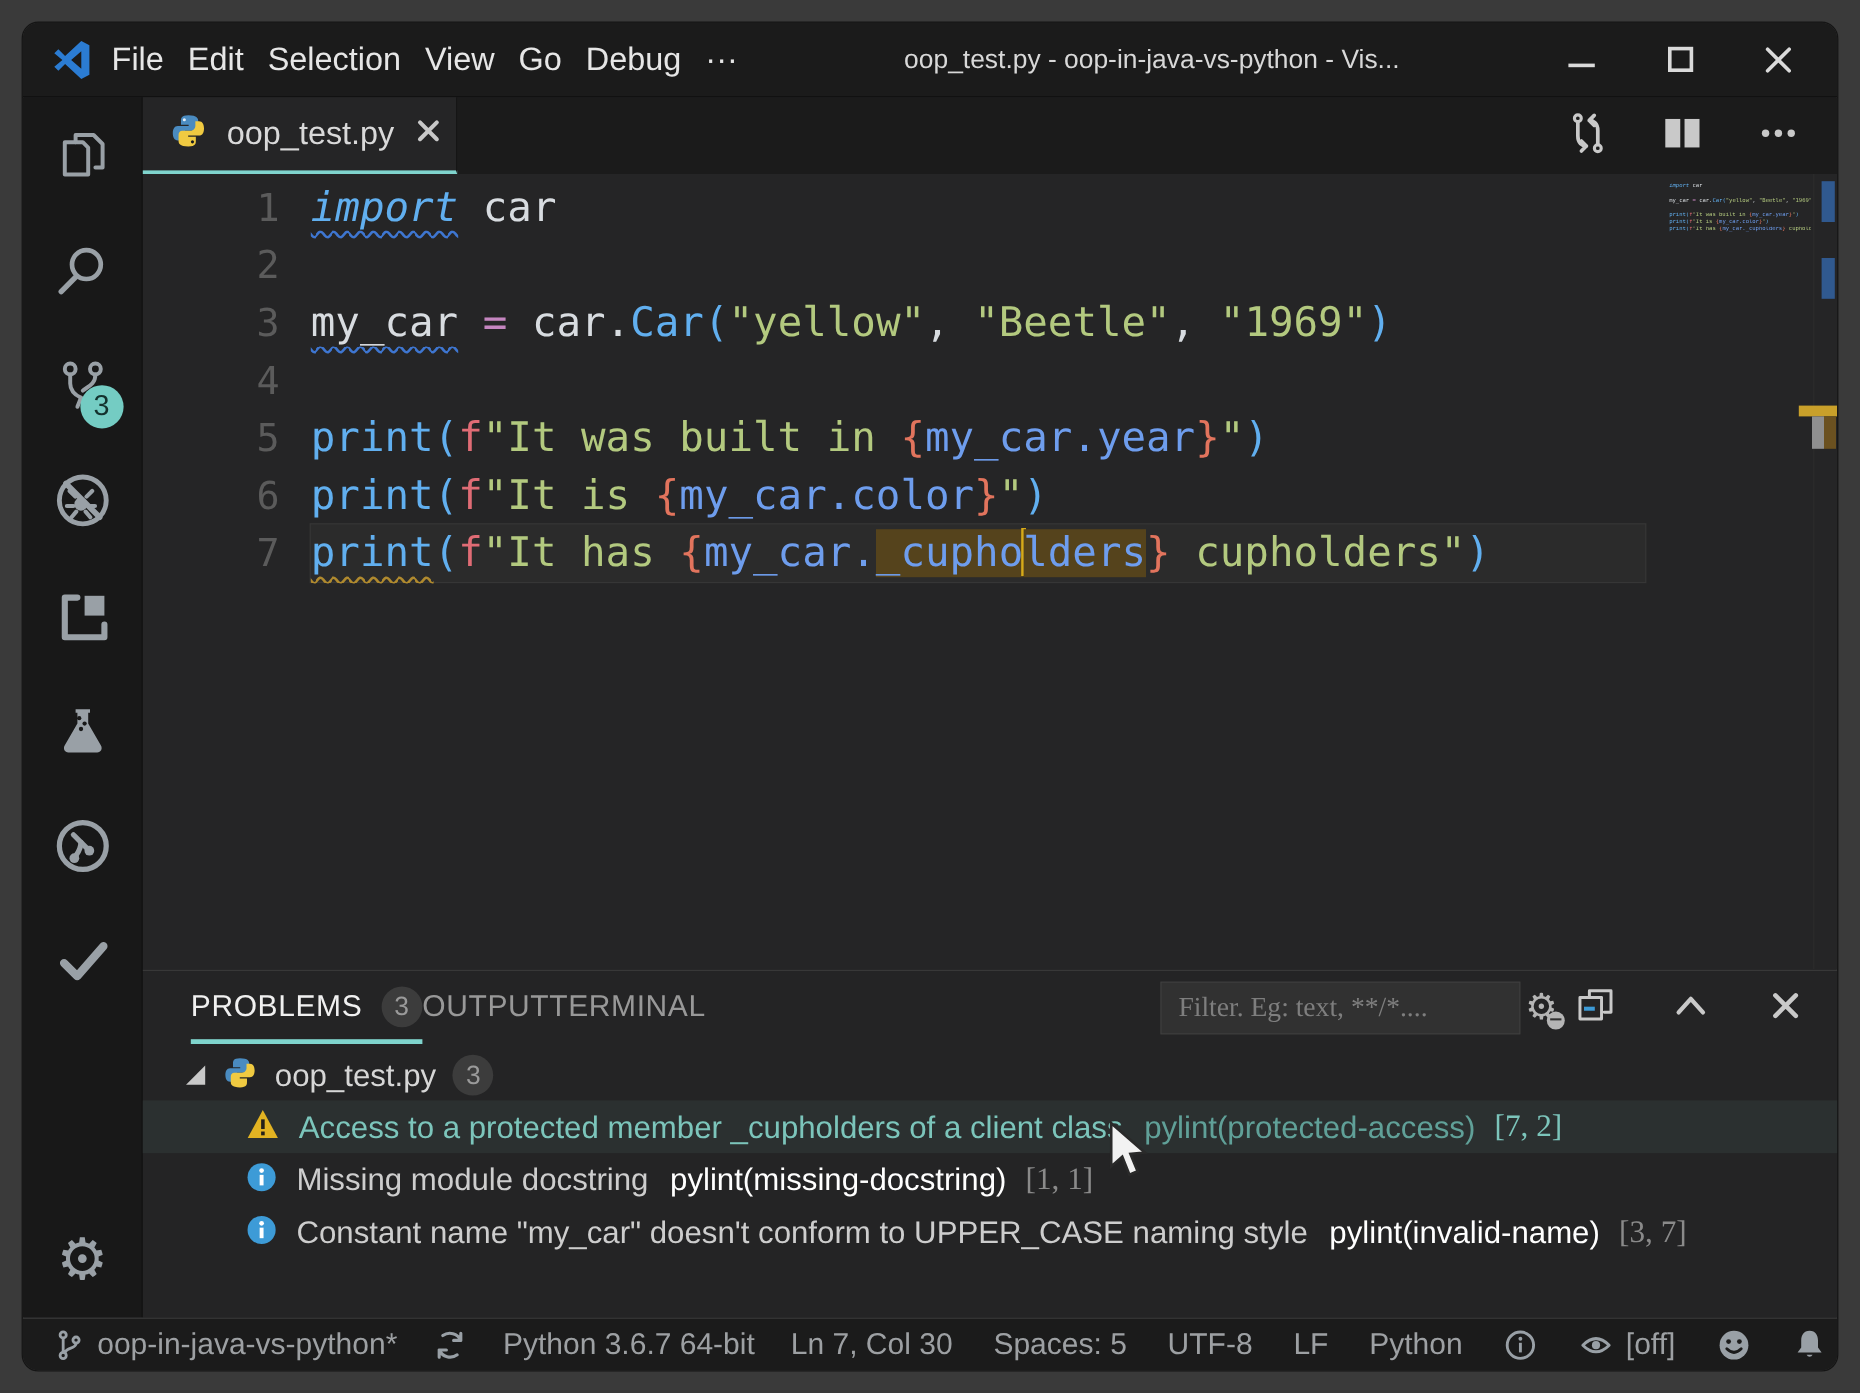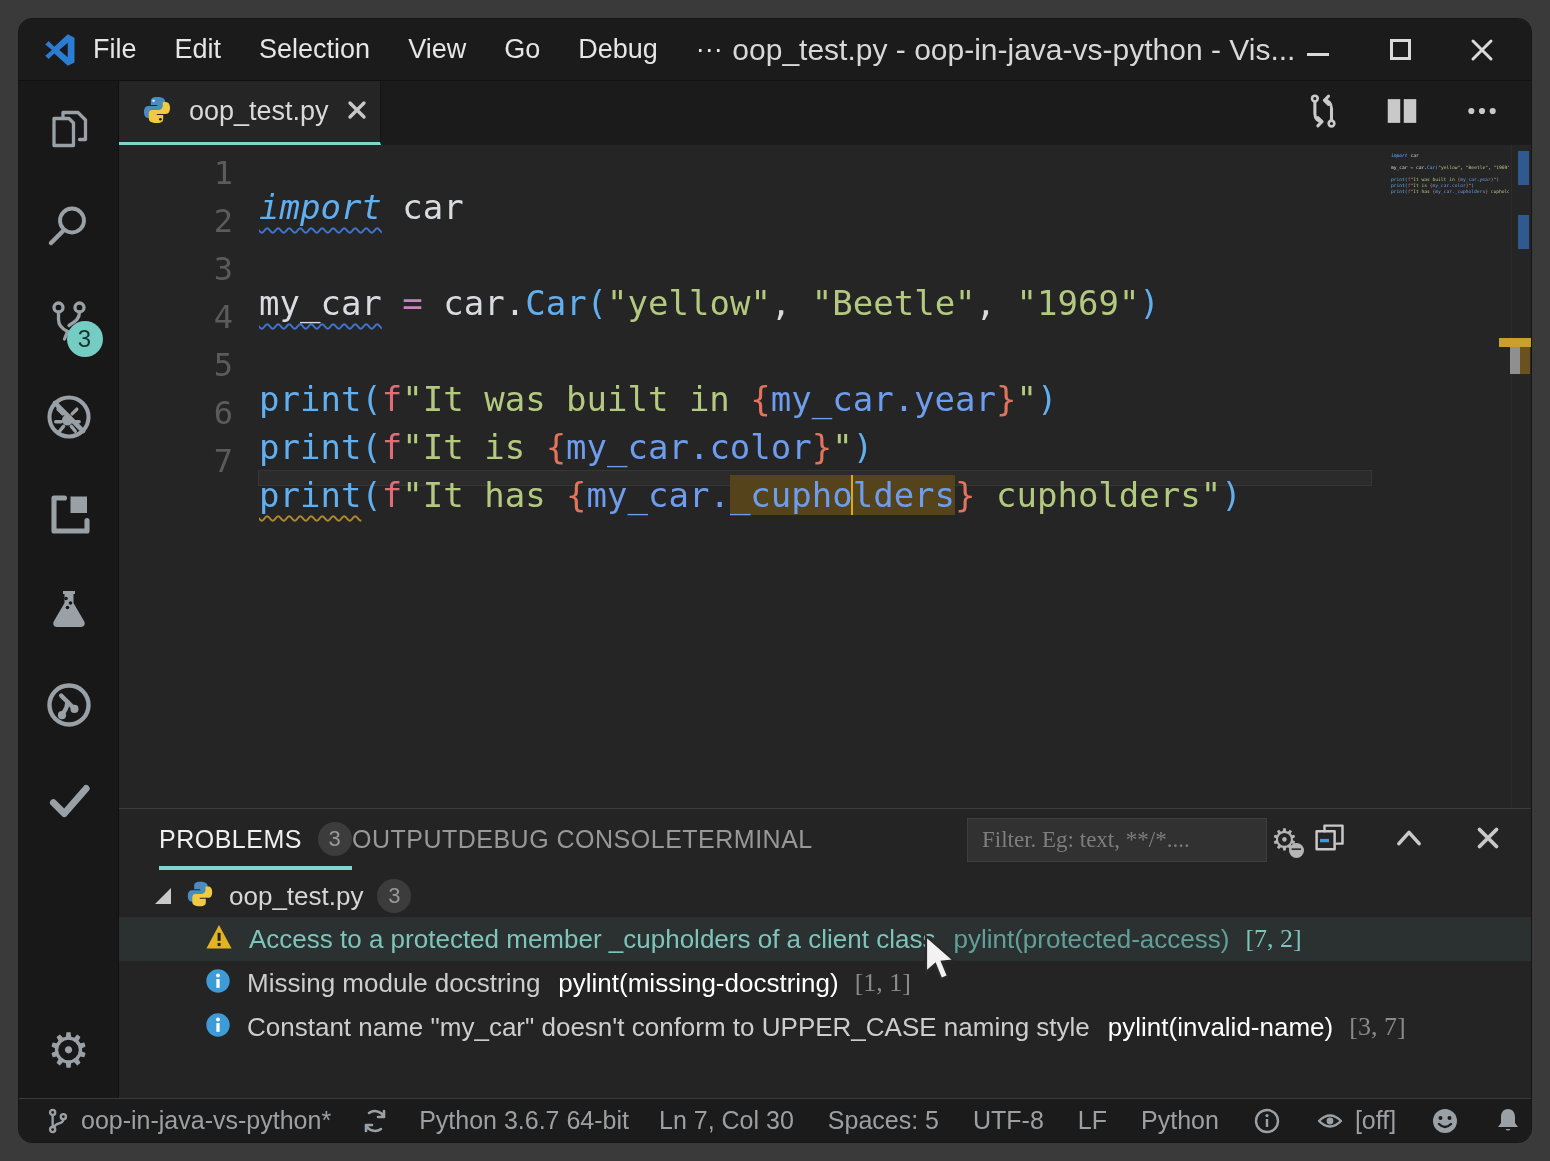--- a/index.html
+++ b/index.html
@@ -6,23 +6,23 @@
   html,body { width:1550px; height:1161px; overflow:hidden; background:#3a3a3a;
               font-family:"Liberation Sans", sans-serif; }
   .window { position:absolute; left:18px; top:18px; width:1514px; height:1125px;
             background:#252526; border-radius:14px; overflow:hidden;
             border:1px solid #151515; display:flex; flex-direction:column;
             box-shadow:0 0 0 1px #454545 inset; }
   
   .titlebar { height:62px; background:#1b1b1b; display:flex; align-items:center;
               flex:0 0 62px; border-bottom:1px solid #111; color:#e2e2e2; }
   .vscode-logo { margin:0 14px 0 24px; display:flex; }
-  .menubar { display:flex; gap:38px; font-size:27px; color:#e6e6e6; }
+  .menubar { display:flex; gap:20px; font-size:27px; color:#e6e6e6; }
   .menu-item { cursor:default; }
-  .win-title { flex:1; text-align:center; font-size:30px; color:#d8d8d8;
+  .win-title { flex:1; text-align:center; font-size:22px; color:#d8d8d8;
                white-space:nowrap; overflow:hidden; }
   .win-controls { display:flex; align-items:center; gap:56px; margin-right:36px; }
   .ctl { width:26px; height:26px; display:flex; align-items:center; justify-content:center; }
   .ctl-min { width:22px; height:3px; background:#dadada; margin-top:10px; }
   .ctl-max { width:21px; height:21px; border:3px solid #dadada; }
   
   .main { flex:1; display:flex; min-height:0; }
   .activitybar { width:100px; background:#181818; border-right:1px solid #101010;
                  display:flex; flex-direction:column; align-items:center; }
   .act-item { height:96px; width:100px; display:flex; align-items:center;
@@ -39,21 +39,21 @@
   .tab { width:262px; background:#252526; display:flex; align-items:center; gap:16px;
          padding:0 20px 0 22px; border-bottom:3px solid #7fd4cd; border-right:1px solid #151515; }
   .tab-label { color:#d9d9d9; font-size:27px; flex:1; }
   .tab-actions { margin-left:auto; display:flex; align-items:center; gap:42px; padding-right:30px; }
   
   .editor { flex:1; position:relative; background:#252526; overflow:hidden; padding-top:4px; }
   .code-row { display:flex; height:48px; }
   .gutter-num { width:140px; flex:0 0 140px; text-align:right; padding-right:26px;
                 color:#5b5b5b; font:32px/48px "DejaVu Sans Mono", monospace; }
   .code-text { flex:1; font:34px/48px "DejaVu Sans Mono", monospace; white-space:pre;
-               color:#d8dce0; margin-right:160px;margin-top:34px; }
+               color:#d8dce0; margin-right:160px; }
   .code-text.current { background:#2b2b2b; box-shadow:0 0 0 1px #363636; }
   .tok-pl   { color:#d8dce0; }
   .tok-kw   { color:#61afef; font-style:italic; }
   .tok-op   { color:#c586c0; }
   .tok-fn   { color:#61afef; }
   .tok-str  { color:#b3c97f; }
   .tok-fpfx { color:#e06c75; }
   .tok-brace{ color:#e2745d; }
   .tok-interp{ color:#6e9ded; }
   .u-info { text-decoration:underline wavy #3e76d1 2px; text-underline-offset:8px;
@@ -317,23 +317,20 @@
         <div class="panel-head">
           <div style="display:flex;align-items:center;height:100%;padding-top:12px;">
               <div class="ptab active">
                 <span>PROBLEMS</span>
                 <span class="pbadge">3</span>
               </div>
               <div class="ptab">
                 <span>OUTPUT</span>
               </div>
               <div class="ptab">
-                <span>DEBUG CONSOLE</span>
-              </div>
-              <div class="ptab">
                 <span>TERMINAL</span>
               </div>
             </div>
           <div class="panel-head-right">
             <div class="filter-box">
               <input placeholder="Filter. Eg: text, **/*...." style="">
               <span class="filter-gear">⚙<i>−</i></span>
             </div>
             <span>
               <svg width="36" height="36" viewBox="0 0 32 32">

